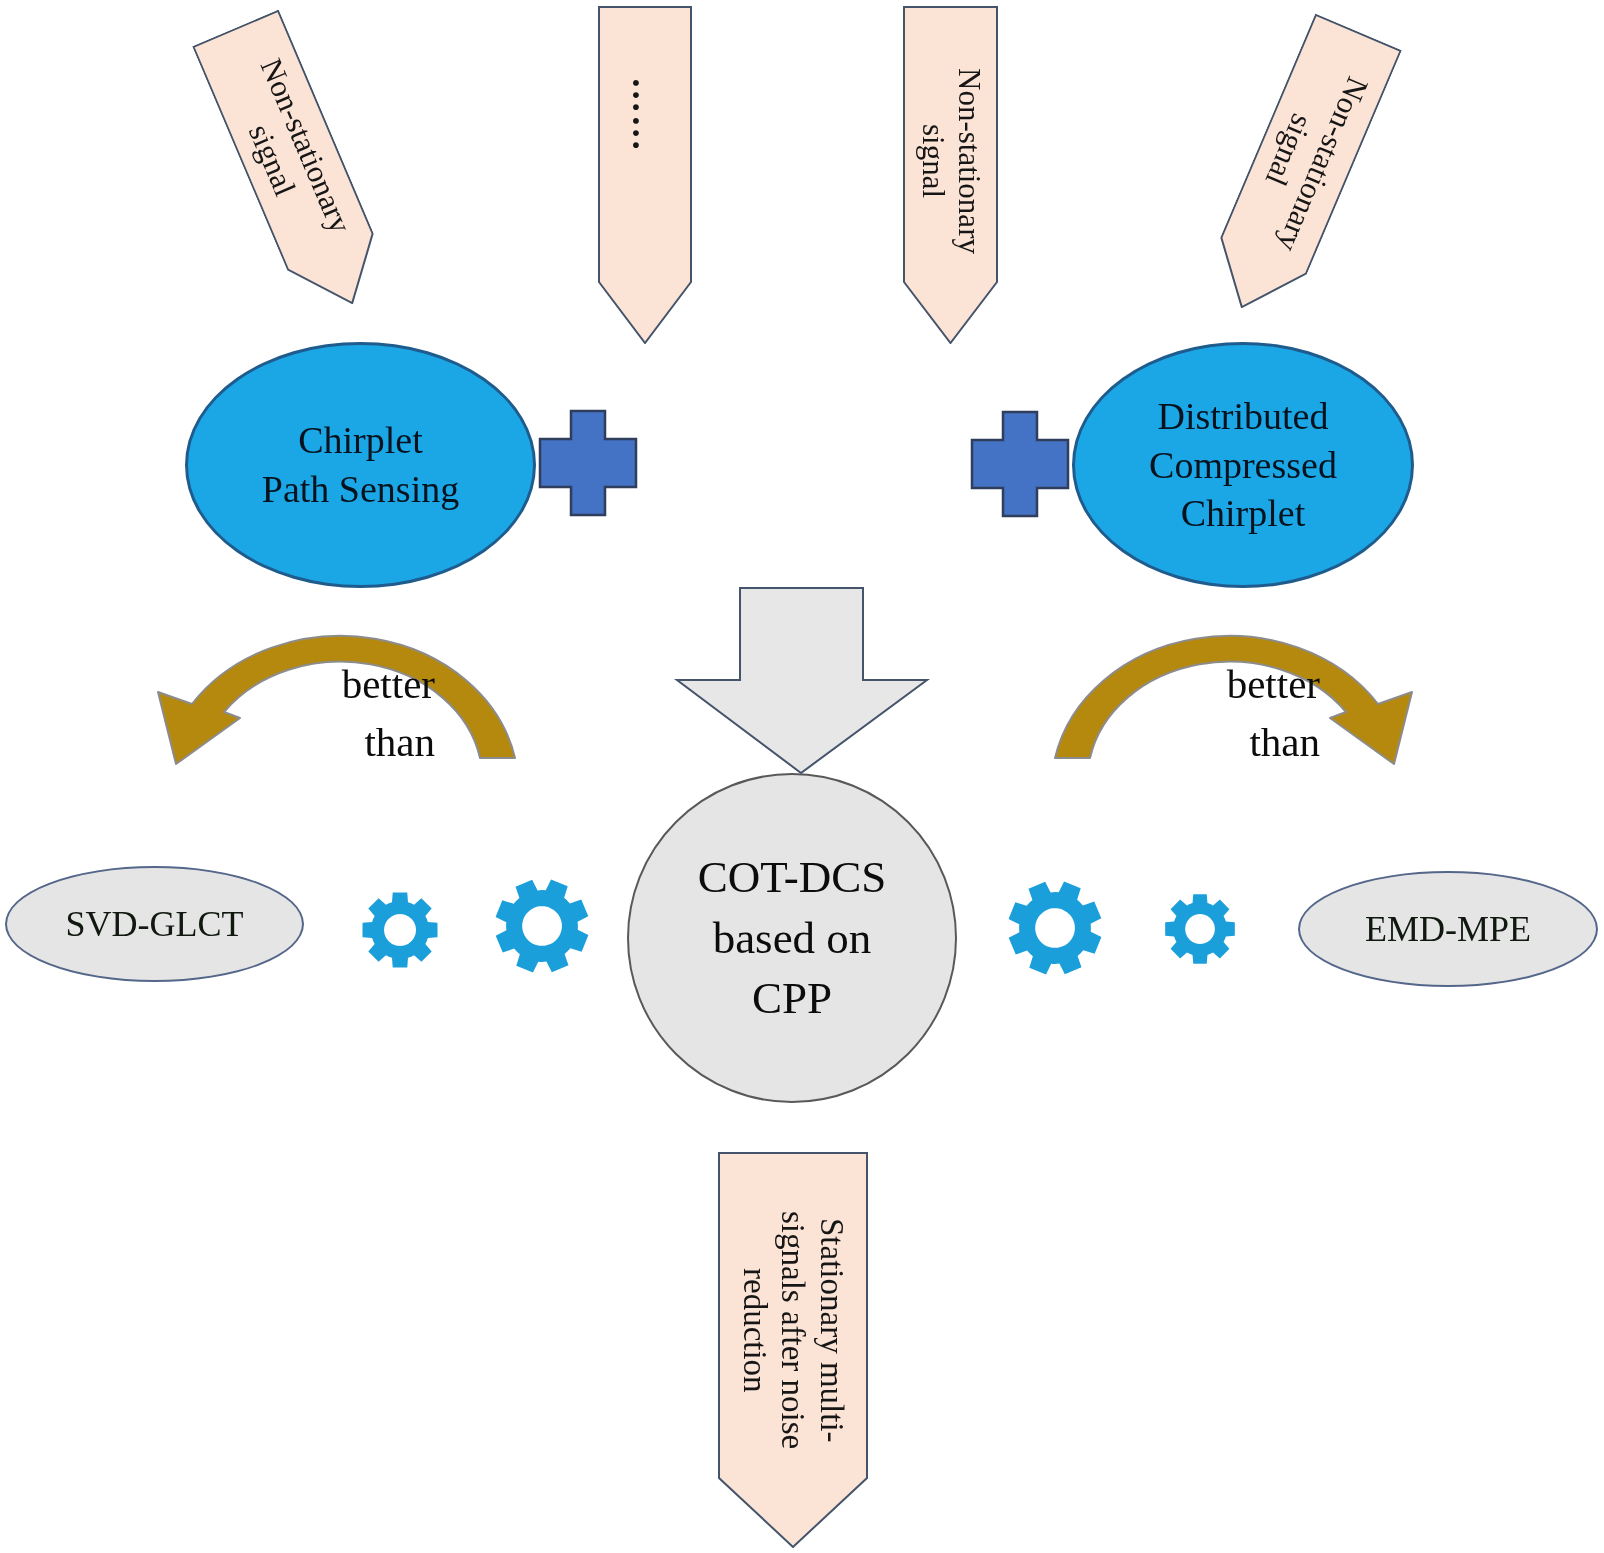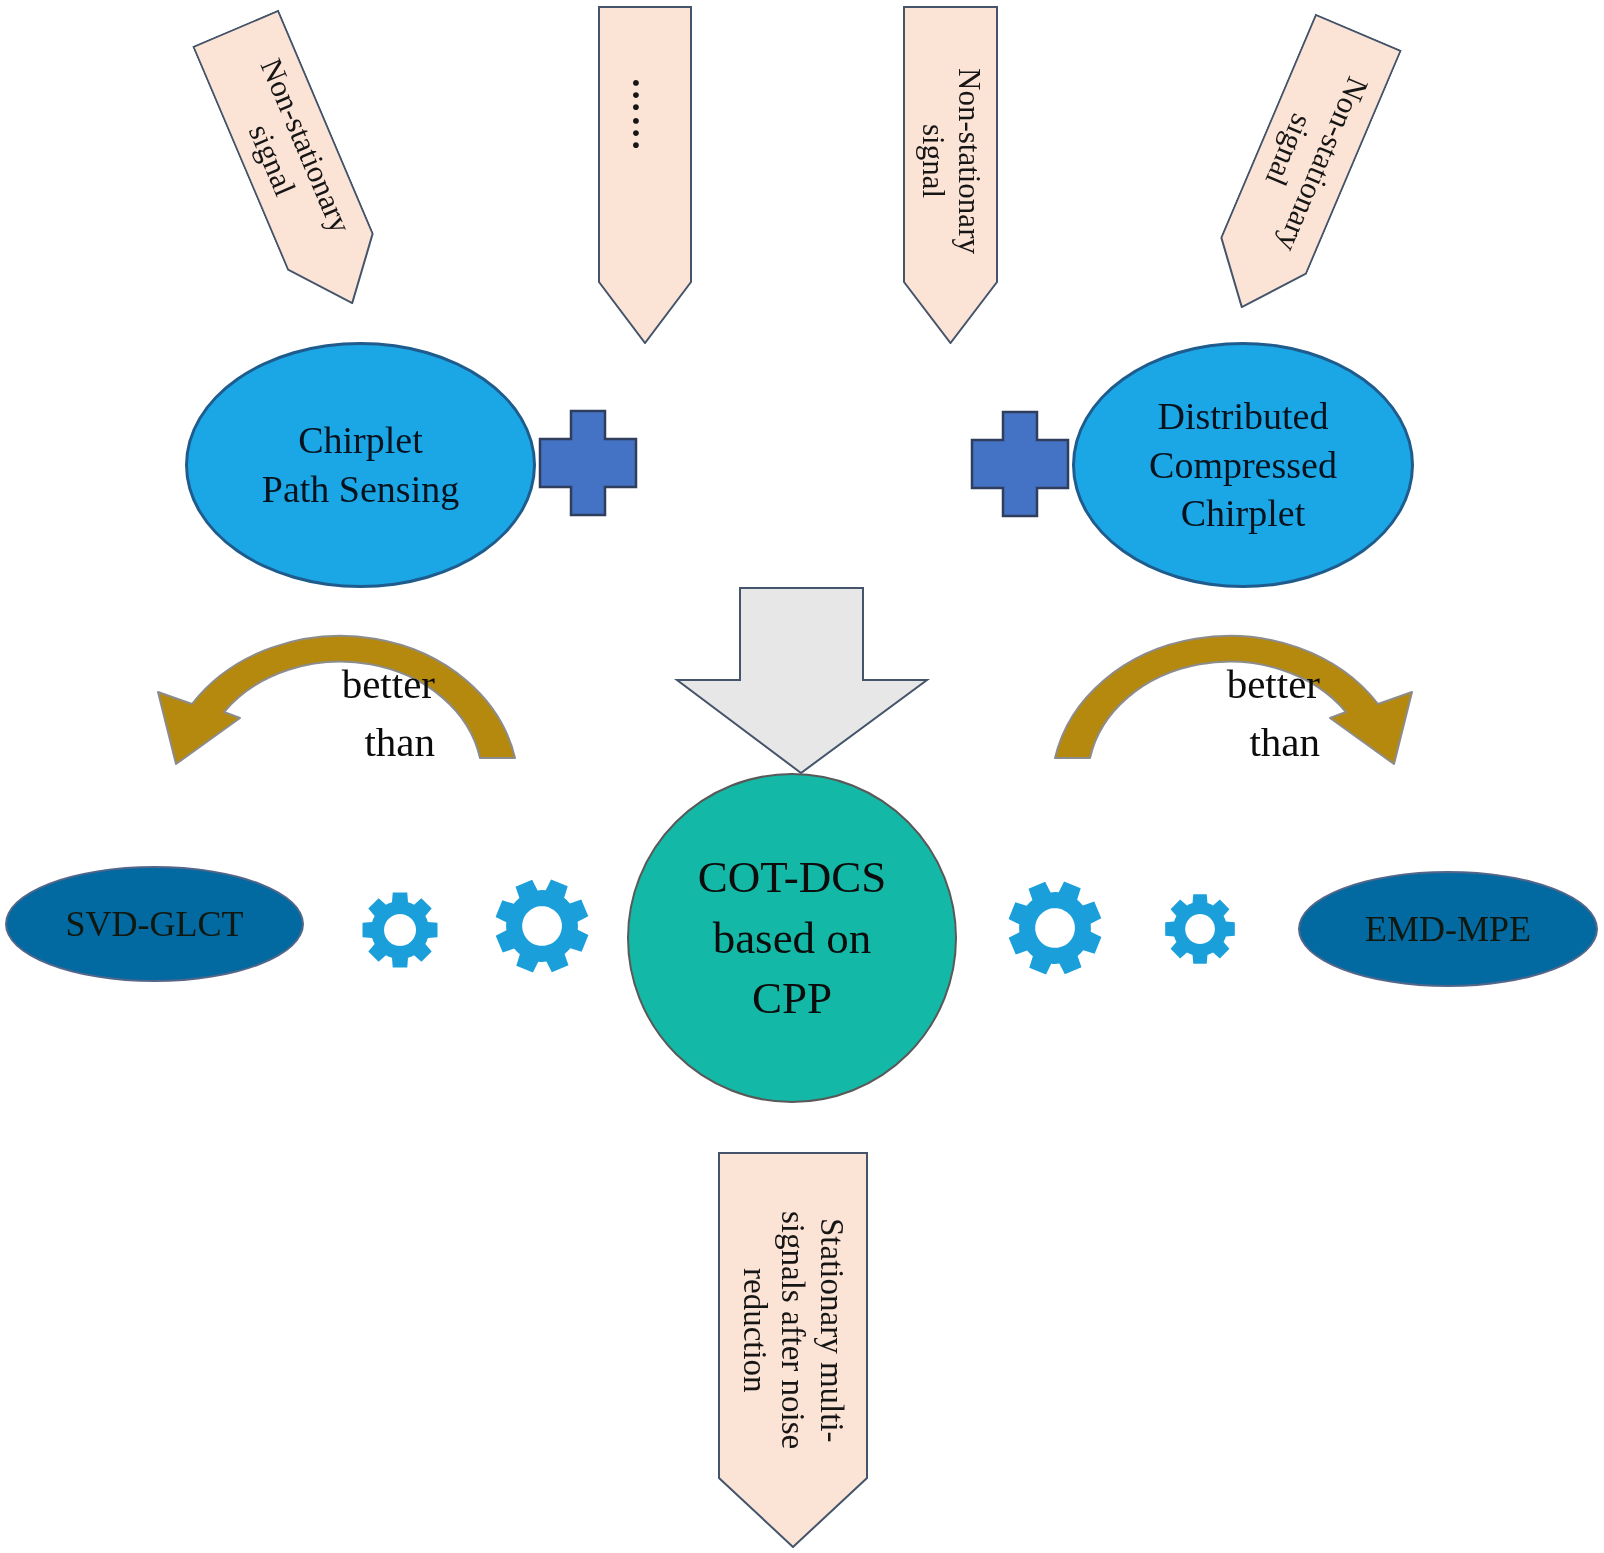--- a/index.html
+++ b/index.html
@@ -17,23 +17,23 @@
     transform:translateY(-14px);
   }
   .banner-text.big{font-size:33px;transform:translateY(-20px);}
   .dots-text{font-size:36px;font-weight:bold;letter-spacing:2px;transform:translateY(-60px);}
   
   .ell{
     position:absolute;border-radius:50%;display:flex;align-items:center;justify-content:center;
     text-align:center;white-space:pre-line;
   }
   .ell.blue{background:#1BA7E6;border:3px solid #1F5C8D;font-size:38px;line-height:1.28;color:#06131f;}
-  .ell.green{background:#0369a1;border:2px solid #54678A;font-size:36px;color:#101810;}
+  .ell.green{background:#e5e5e5;border:2px solid #54678A;font-size:36px;color:#101810;}
   .circle{
-    position:absolute;border-radius:50%;background:#14b8a6;border:2px solid #595959;
+    position:absolute;border-radius:50%;background:#e5e5e5;border:2px solid #595959;
     display:flex;align-items:center;justify-content:center;text-align:center;
     white-space:pre-line;font-size:45px;line-height:1.35;color:#0c0c0c;
   }
   
   .cmp-label{
     position:absolute;text-align:right;font-size:41px;line-height:1.42;color:#0c0c0c;
     white-space:pre-line;
   }
   svg{display:block;}
 </style>

